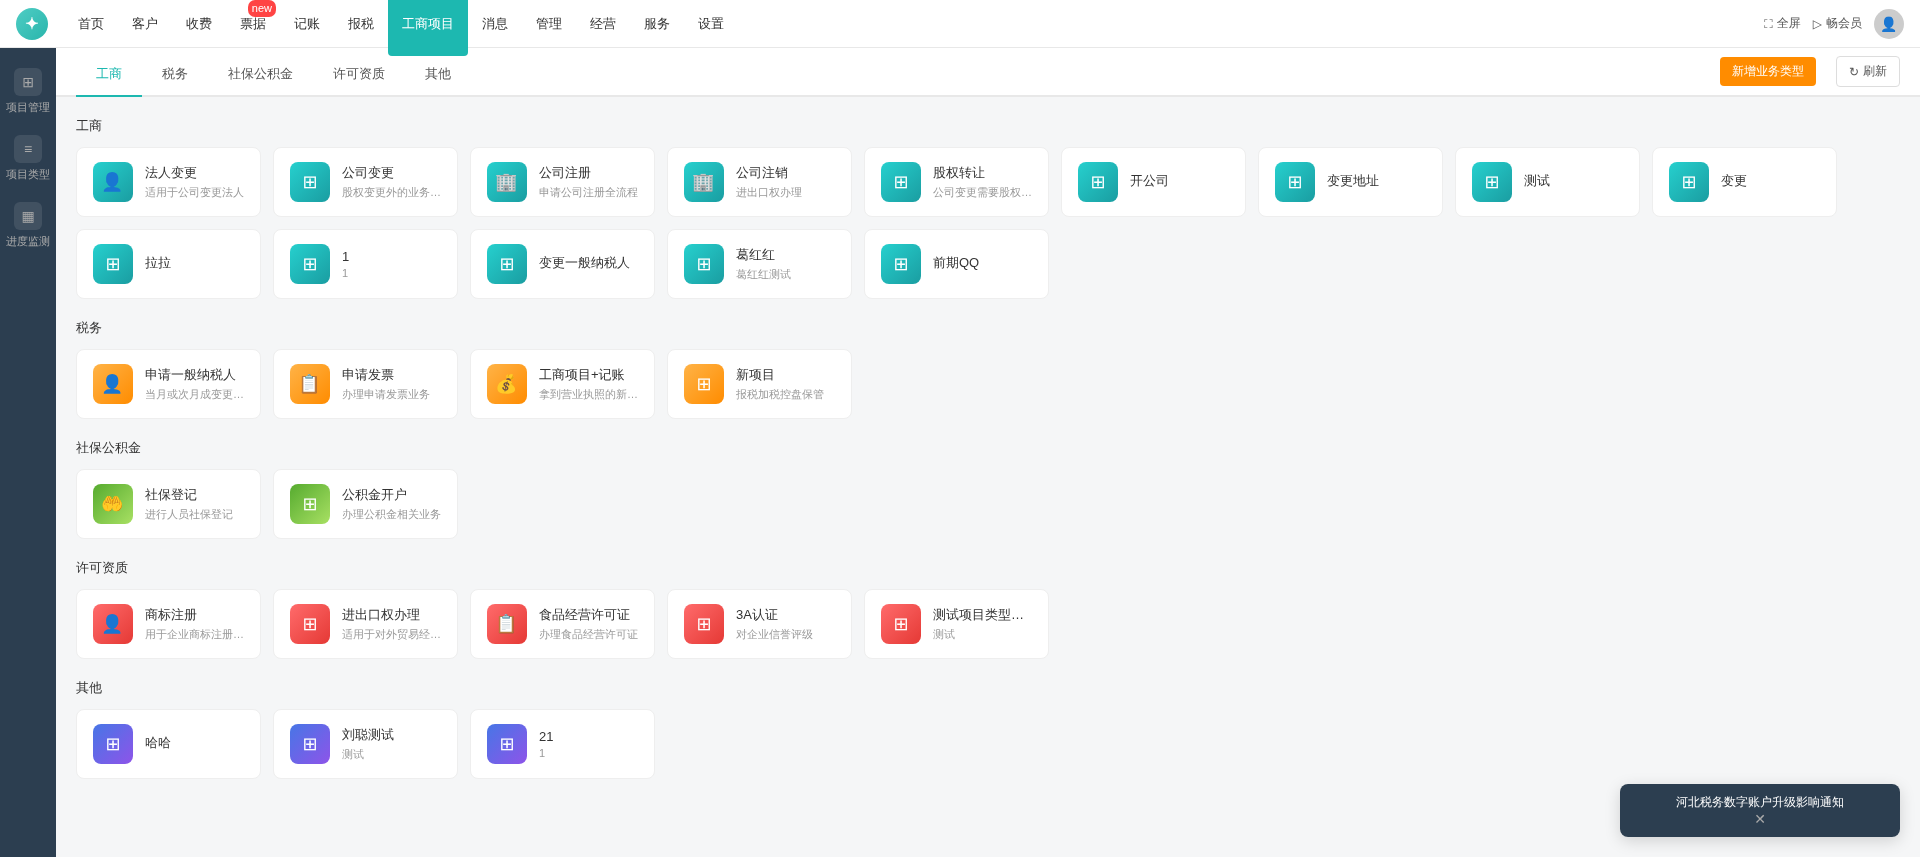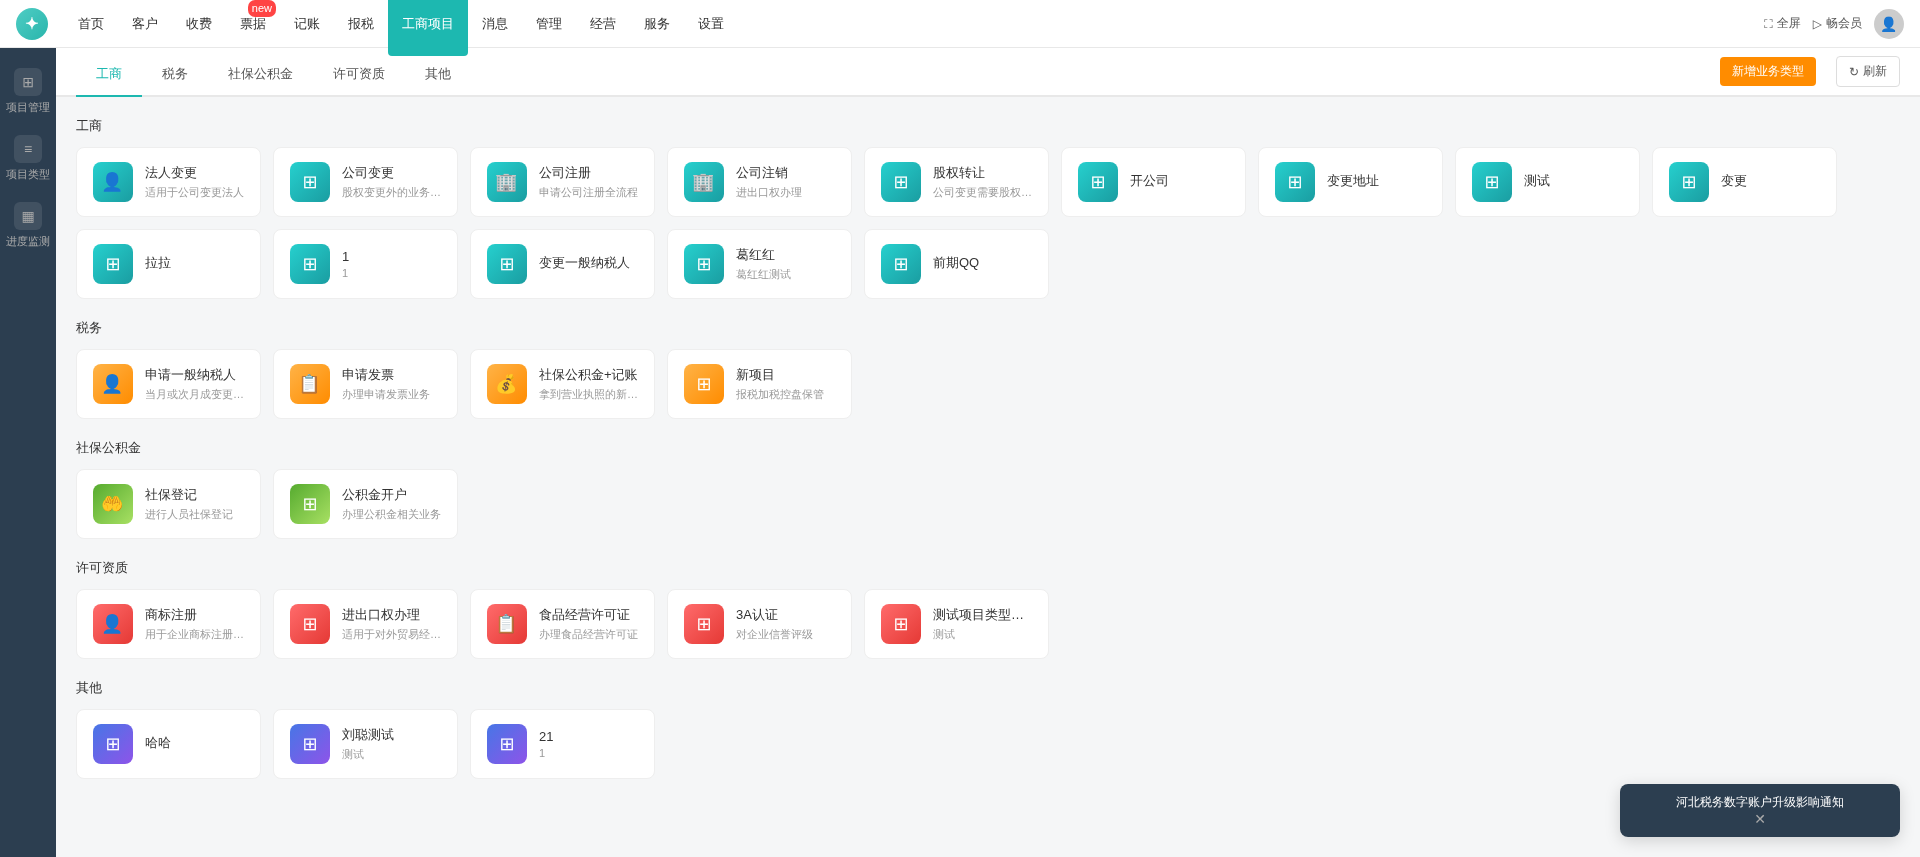--- a/index.html
+++ b/index.html
@@ -434,21 +434,21 @@
         <div class="service-card">
           <div class="card-icon orange">📋</div>
           <div class="card-text">
             <div class="card-title">申请发票</div>
             <div class="card-desc">办理申请发票业务</div>
           </div>
         </div>
         <div class="service-card">
           <div class="card-icon orange">💰</div>
           <div class="card-text">
-            <div class="card-title">社保公积金+记账</div>
+            <div class="card-title">工商项目+记账</div>
             <div class="card-desc">拿到营业执照的新公司</div>
           </div>
         </div>
         <div class="service-card">
           <div class="card-icon orange">⊞</div>
           <div class="card-text">
             <div class="card-title">新项目</div>
             <div class="card-desc">报税加税控盘保管</div>
           </div>
         </div>

